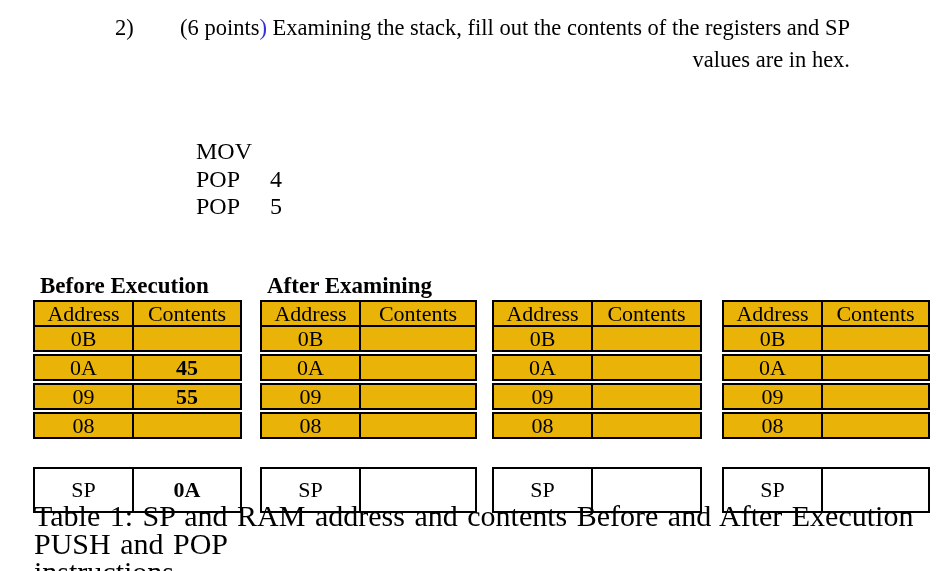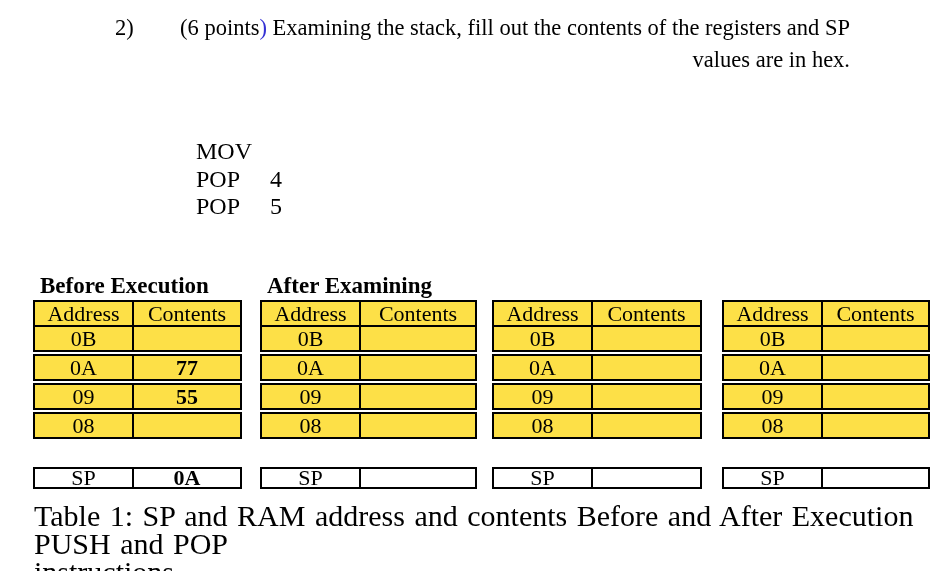--- a/index.html
+++ b/index.html
@@ -47,21 +47,21 @@
     height: 27px;
     padding-left: 7px;
     font-size: 23px;
     font-weight: bold;
     white-space: nowrap;
   }
   .tgroup { position: absolute; top: 27px; left: 0; right: 0; }
   .tbox {
     box-sizing: border-box;
     border: 2px solid #000000;
-    background: #fde047;
+    background: #eab308;
   }
   .tbox.rowbox { margin-top: 2px; }
   .trow { display: flex; height: 23px; }
   .trow.header { border-bottom: 2px solid #000000; }
   .cell {
     box-sizing: border-box;
     display: flex;
     align-items: center;
     justify-content: center;
     font-size: 22px;
@@ -71,21 +71,21 @@
   .cell.addr { width: 99px; flex: 0 0 99px; border-right: 2px solid #000000; }
   .cell.cont { flex: 1; }
   .val-bold { font-weight: bold; }
   .spbox {
     position: absolute;
     top: 194px;
     left: 0; right: 0;
     box-sizing: border-box;
     border: 2px solid #000000;
   }
-  .spbox .trow { height: 18px; border-radius: 6px; }
+  .spbox .trow { height: 42px; border-radius: 6px; }
   
   .caption {
     position: absolute;
     top: 502px;
     left: 34px;
     width: 900px;
     font-size: 30px;
     line-height: 28px;
     word-spacing: 2px;
   }
@@ -124,21 +124,21 @@
         <div class="cell cont">Contents</div>
       </div>
       <div class="trow">
         <div class="cell addr">0B</div>
         <div class="cell cont val-bold"></div>
       </div>
     </div>
     <div class="tbox rowbox">
       <div class="trow">
         <div class="cell addr">0A</div>
-        <div class="cell cont val-bold">77</div>
+        <div class="cell cont val-bold">45</div>
       </div>
     </div>
     <div class="tbox rowbox">
       <div class="trow">
         <div class="cell addr">09</div>
         <div class="cell cont val-bold">55</div>
       </div>
     </div>
     <div class="tbox rowbox">
       <div class="trow">

